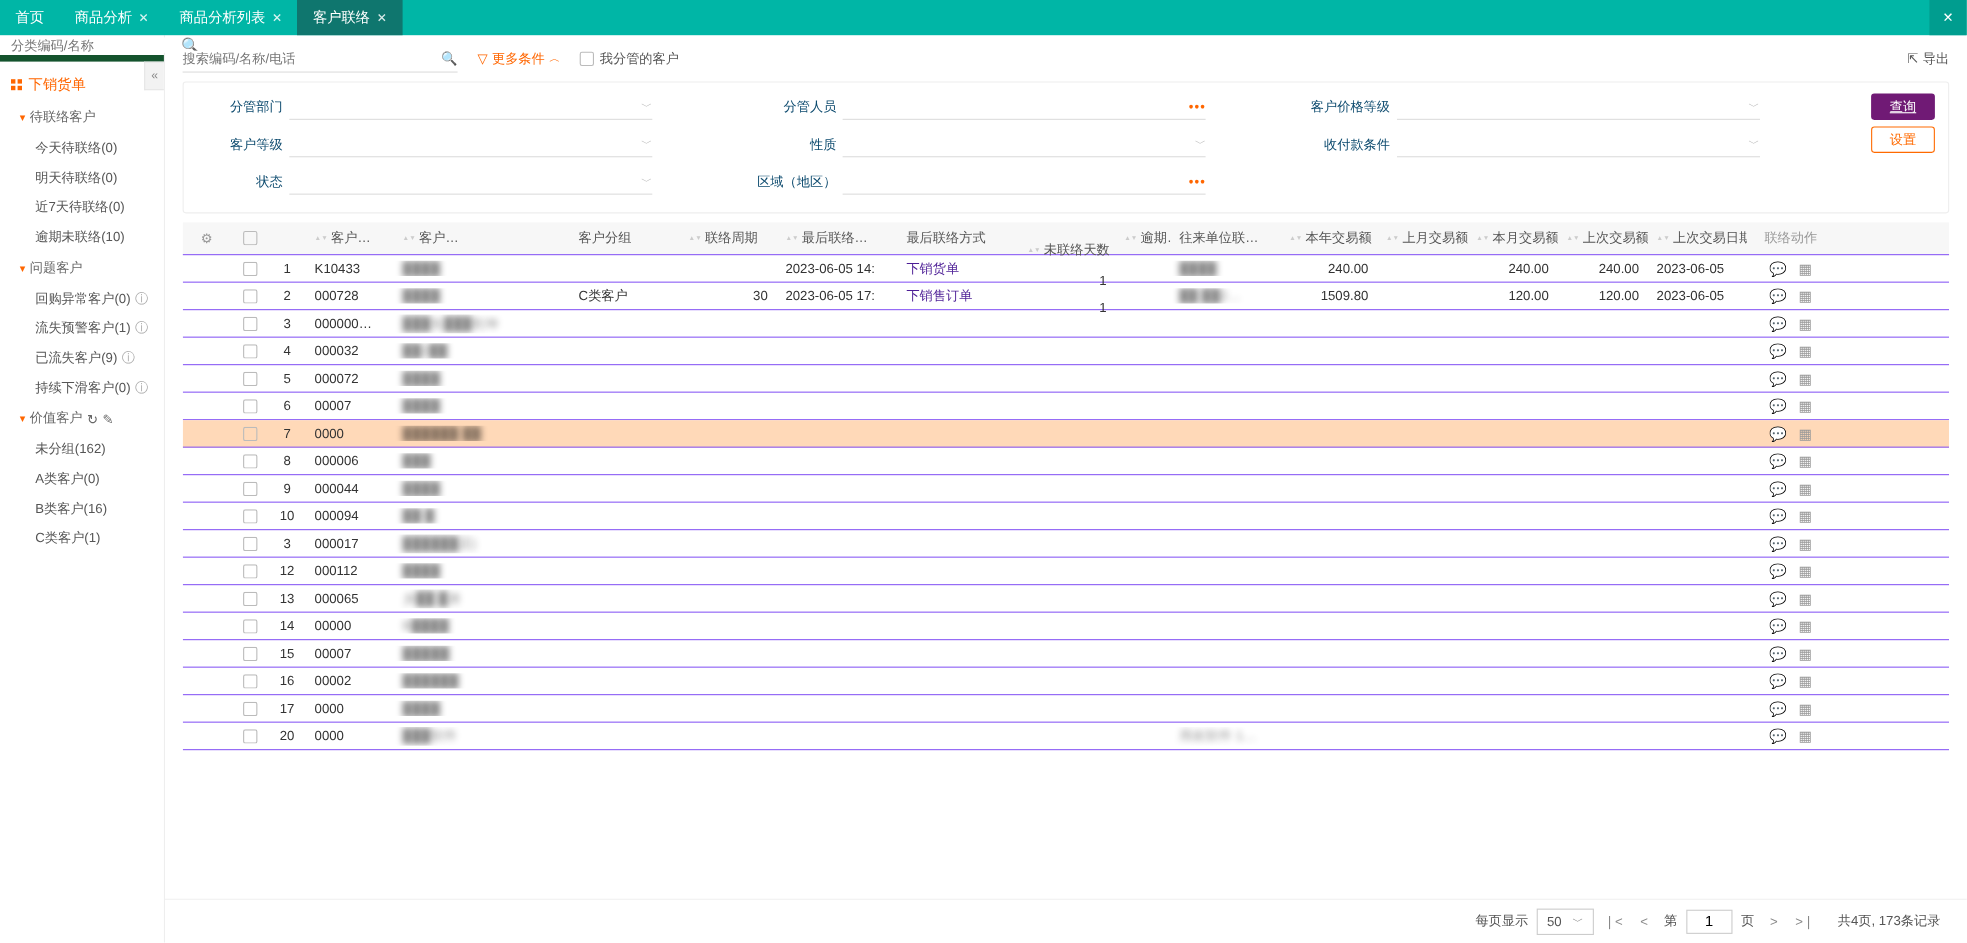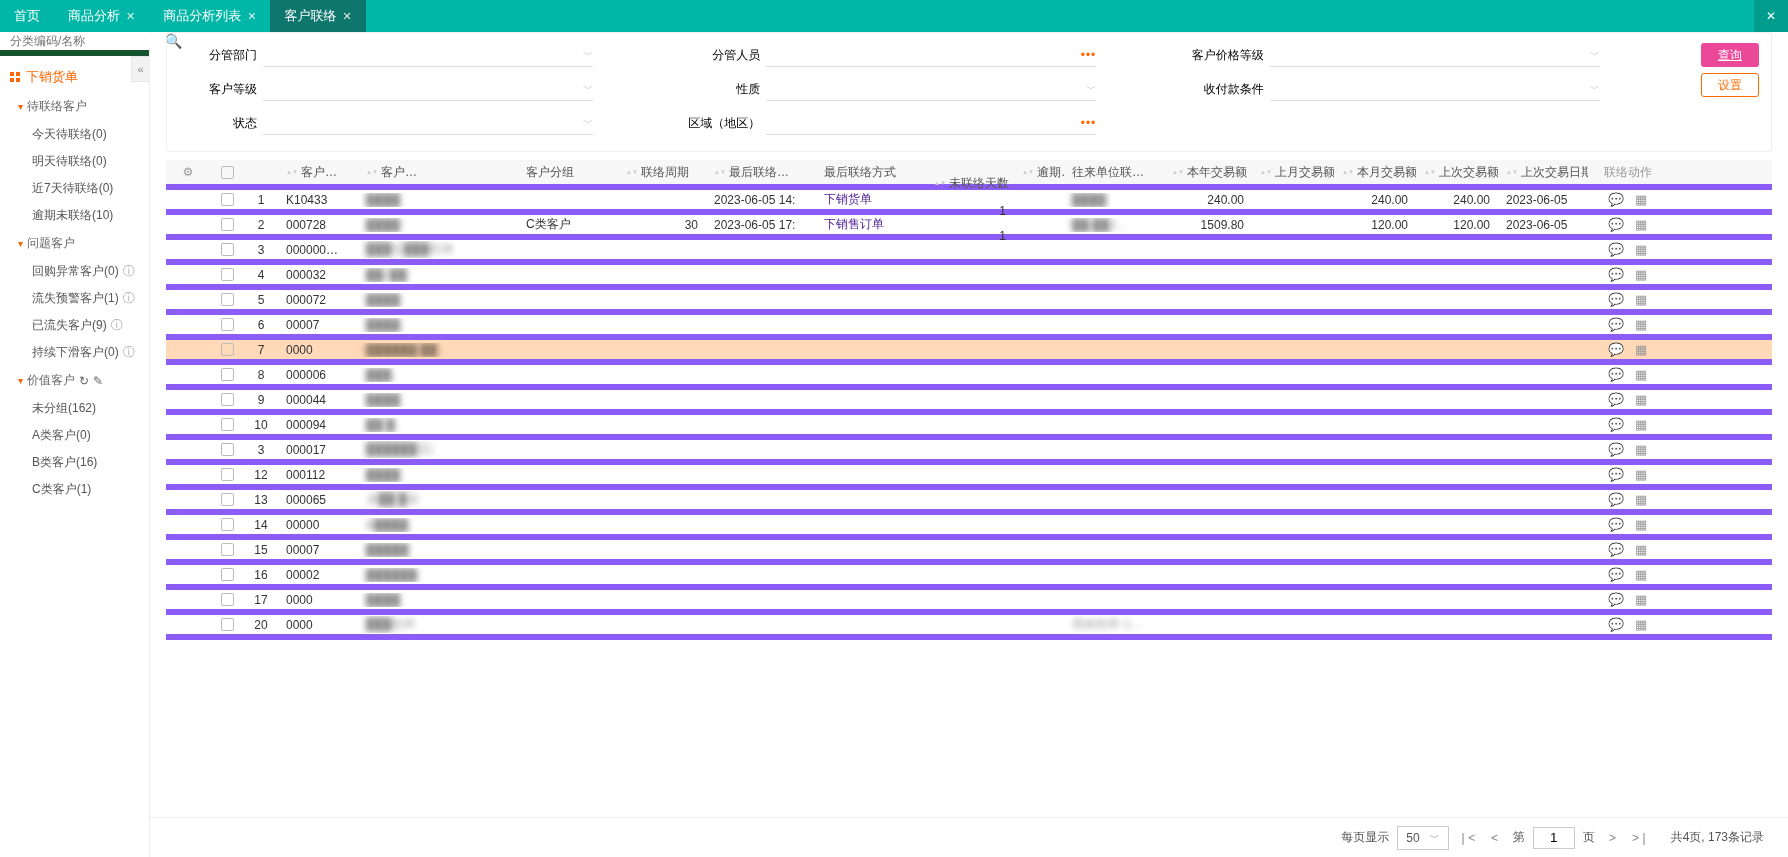--- a/index.html
+++ b/index.html
@@ -33,32 +33,32 @@
 .more-cond { color:#f60; display:flex; align-items:center; gap:4px; cursor:pointer; }
 .chk { display:flex; align-items:center; gap:5px; color:#555; cursor:pointer; }
 .chk .box { width:13px; height:13px; border:1px solid #bbb; border-radius:2px; }
 .spacer { flex:1; }
 .export { display:flex; align-items:center; gap:4px; cursor:pointer; color:#555; }
 
 .filters { margin:0 16px 8px; border:1px solid #eee; border-radius:3px; padding:10px 12px 6px; position:relative; }
 .frow { display:flex; align-items:center; margin-bottom:10px; gap:12px; }
 .fcell { display:flex; align-items:center; }
 .fcell.grow { flex:1; }
-.flabel { width:84px; text-align:right; color:#000000; padding-right:6px; }
+.flabel { width:84px; text-align:right; color:#0c4a6e; padding-right:6px; }
 .finput { flex:1; height:24px; border-bottom:1px solid #ddd; display:flex; align-items:center; justify-content:flex-end; color:#bbb; cursor:pointer; }
 .finput.short { max-width:330px; }
 .finput .caret-d { font-size:10px; color:#bbb; }
 .finput .dots { color:#f60; letter-spacing:1px; }
 .filter-btns { position:absolute; right:12px; top:10px; display:flex; flex-direction:column; gap:6px; }
 .btn { height:24px; padding:0 16px; border-radius:3px; display:flex; align-items:center; justify-content:center; cursor:pointer; font-size:12px; }
-.btn.primary { background:#ec4899; color:#fff;text-decoration:underline; }
+.btn.primary { background:#701a75; color:#fff;text-decoration:underline; }
 .btn.ghost { border:1px solid #ff6a00; color:#ff6a00; background:#fff; }
 
 .table-zone { flex:1; margin:0 16px; overflow:hidden; display:flex; flex-direction:column; }
-.thead, .trow { display:flex; align-items:center; border-bottom:6px solid #8b5cf6; font-size:12px; min-width:1500px; }
+.thead, .trow { display:flex; align-items:center; border-bottom:1px solid #8b5cf6; font-size:12px; min-width:1500px; }
 .thead { background:#f7f7f7; color:#555; height:30px; }
 .thead .cell { display:flex; align-items:center; gap:3px; }
 .thead .sort { display:inline-flex; flex-direction:column; line-height:4px; font-size:6px; color:#ccc; }
 .cell { padding:0 8px; overflow:hidden; text-overflow:ellipsis; white-space:nowrap; flex-shrink:0; }
 .c-gear{width:44px;justify-content:center;display:flex;}
 .c-chk{width:34px;justify-content:center;display:flex;}
 .c-idx{width:34px;text-align:center;}
 .c-code{width:80px;}
 .c-name{width:160px;}
 .c-group{width:100px;}
@@ -178,20 +178,40 @@
             <span>B类客户(16)</span>
           </div>
           <div class="sb-item">
             <span>C类客户(1)</span>
           </div>
         </div>
     </div>
   </div>
 
   <div class="main">
+    <div class="toolbar">
+      <div class="search">
+        <input placeholder="搜索编码/名称/电话" style="">
+        <span class="ico">🔍</span>
+      </div>
+      <div class="more-cond">
+        <span>▽</span>
+        <span>更多条件</span>
+        <span style="font-size:10px">︿</span>
+      </div>
+      <label class="chk">
+        <span class="box"></span>
+        <span>我分管的客户</span>
+      </label>
+      <div class="spacer"></div>
+      <div class="export">
+        <span>⇱</span>
+        <span>导出</span>
+      </div>
+    </div>
 
     <div class="filters">
       <div class="filter-btns">
         <div class="btn primary">查询</div>
         <div class="btn ghost">设置</div>
       </div>
       <div class="frow">
         <div class="fcell grow">
             <span class="flabel">分管部门</span>
             <div class="finput short">

